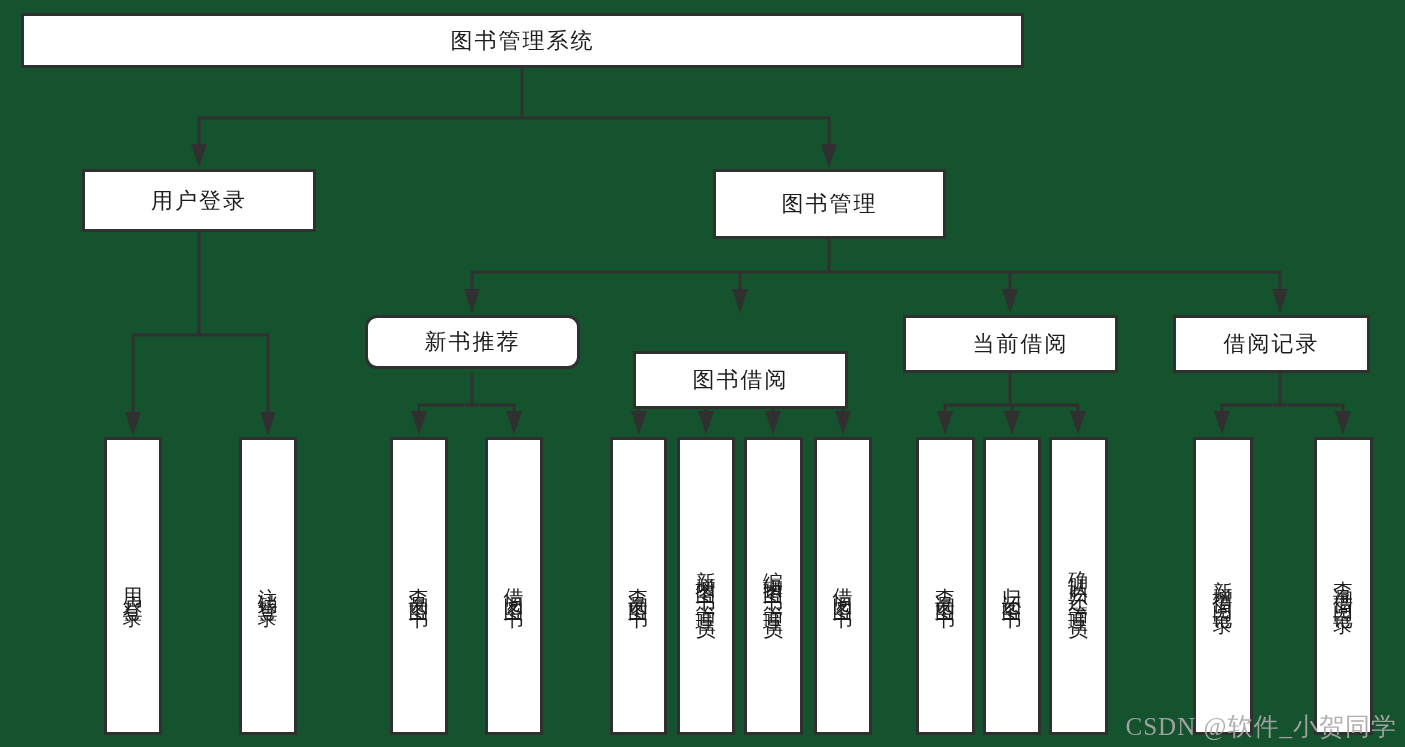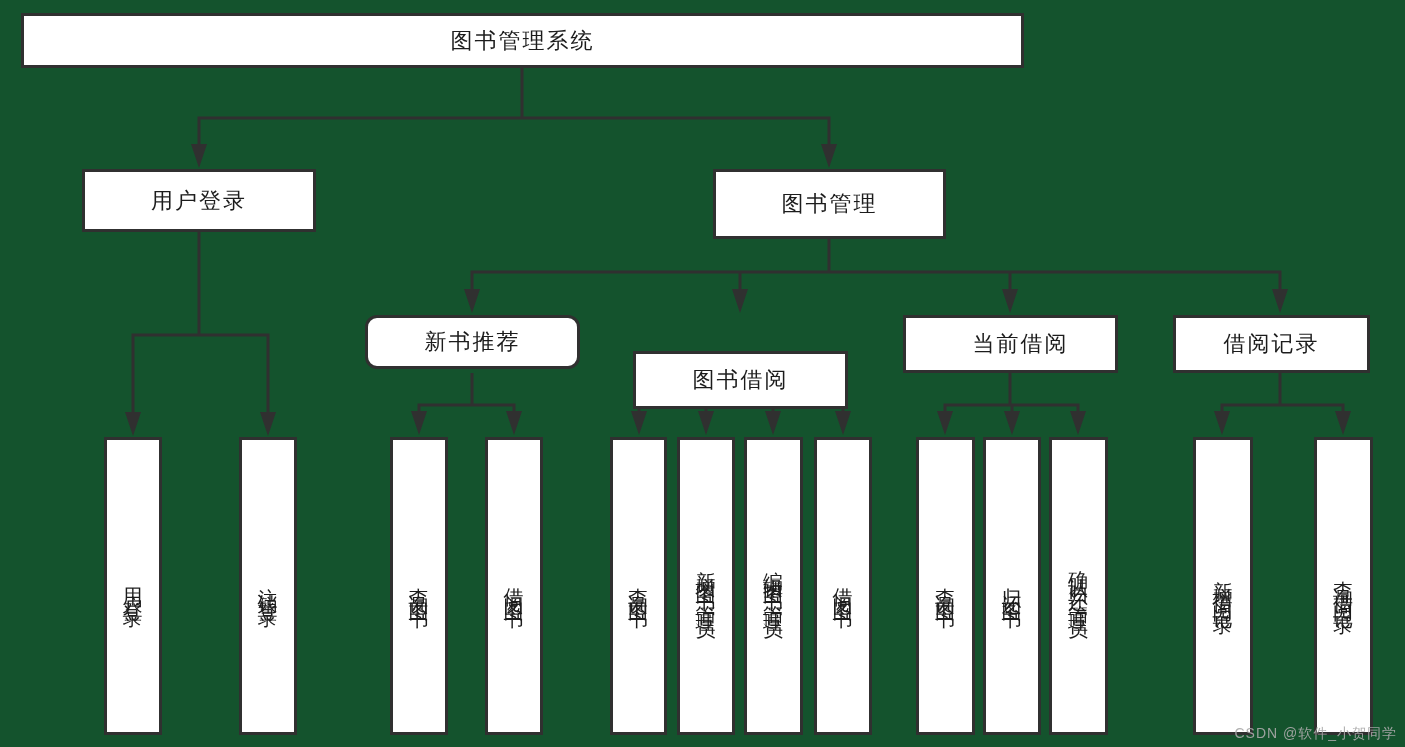--- a/index.html
+++ b/index.html
@@ -46,25 +46,26 @@
     font-size: 20px;
     color: #1c1c1c;
     letter-spacing: 7px;
     line-height: 1;
     white-space: nowrap;
   }
   #watermark {
     position: absolute;
     right: 8px;
     bottom: 4px;
-    font-size: 14px;
+    font-size: 25px;
     color: rgba(168, 168, 168, 0.92);
     letter-spacing: 1px;
     z-index: 5;
     white-space: nowrap;
+    font-family: Liberation Serif, serif;
   }
 </style>
 </head>
 <body>
 
 <div id="canvas">
 
   <svg id="connectors" viewBox="0 0 1405 747" xmlns="http://www.w3.org/2000/svg" stroke="#303030" stroke-width="3" fill="none">
 
     <path d="M522 68 V118"></path>

